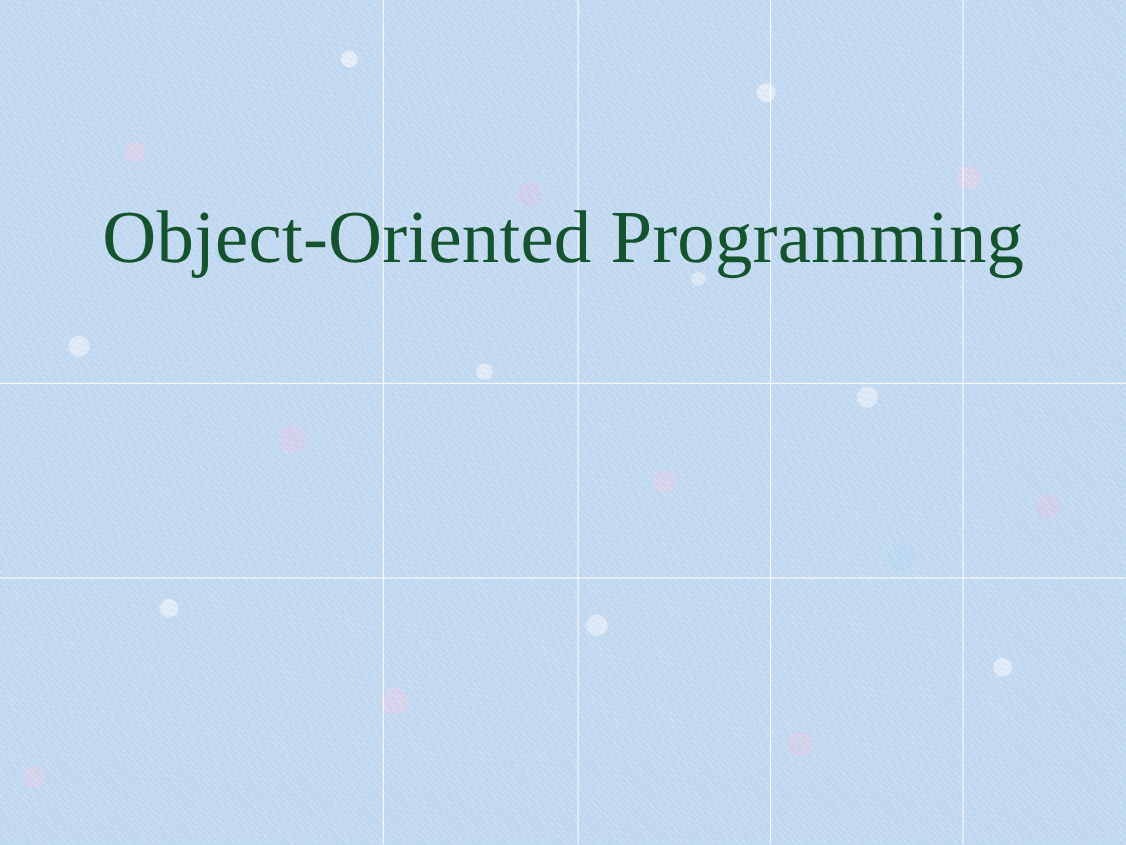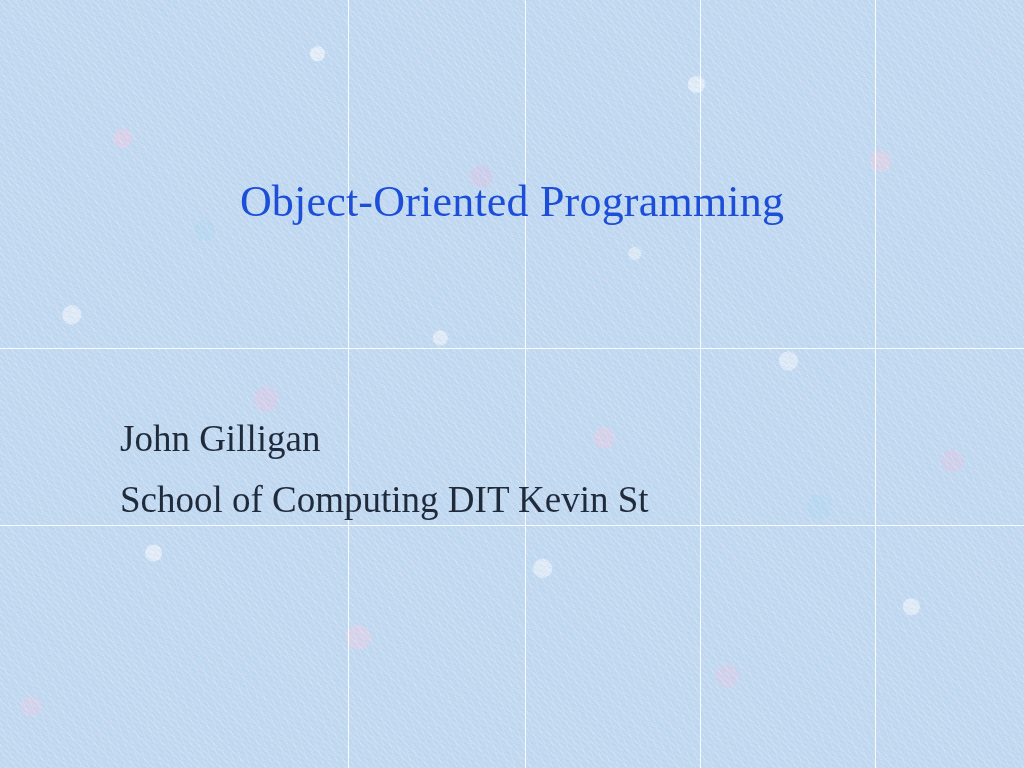--- a/index.html
+++ b/index.html
@@ -111,23 +111,23 @@
   }
 
   .title-block {
     position: absolute;
     left: 72px;
     top: 176px;
     width: 880px;
     text-align: center;
   }
   .title-line {
-    color: #1d4ed8;
+    color: #14532d;
     font-family: "Liberation Serif", "DejaVu Serif", serif;
-    font-size: 44px;
+    font-size: 68px;
     line-height: 1.16;
     font-weight: normal;
     letter-spacing: 0.2px;
     white-space: nowrap;
   }
 
   .body-block {
     position: absolute;
     left: 120px;
     top: 408px;
@@ -160,19 +160,15 @@
     <div class="grid-line-h" style="top:348px;"></div>
     <div class="grid-line-h" style="top:525px;"></div>
   </div>
 
   <div class="content">
 
     <div class="title-block">
       <div class="title-line">Object-Oriented Programming</div>
     </div>
 
-    <div class="body-block">
-      <div class="body-line">John Gilligan</div>
-      <div class="body-line">School of Computing DIT Kevin St</div>
-    </div>
 
   </div>
 </div>
 
 </body></html>

